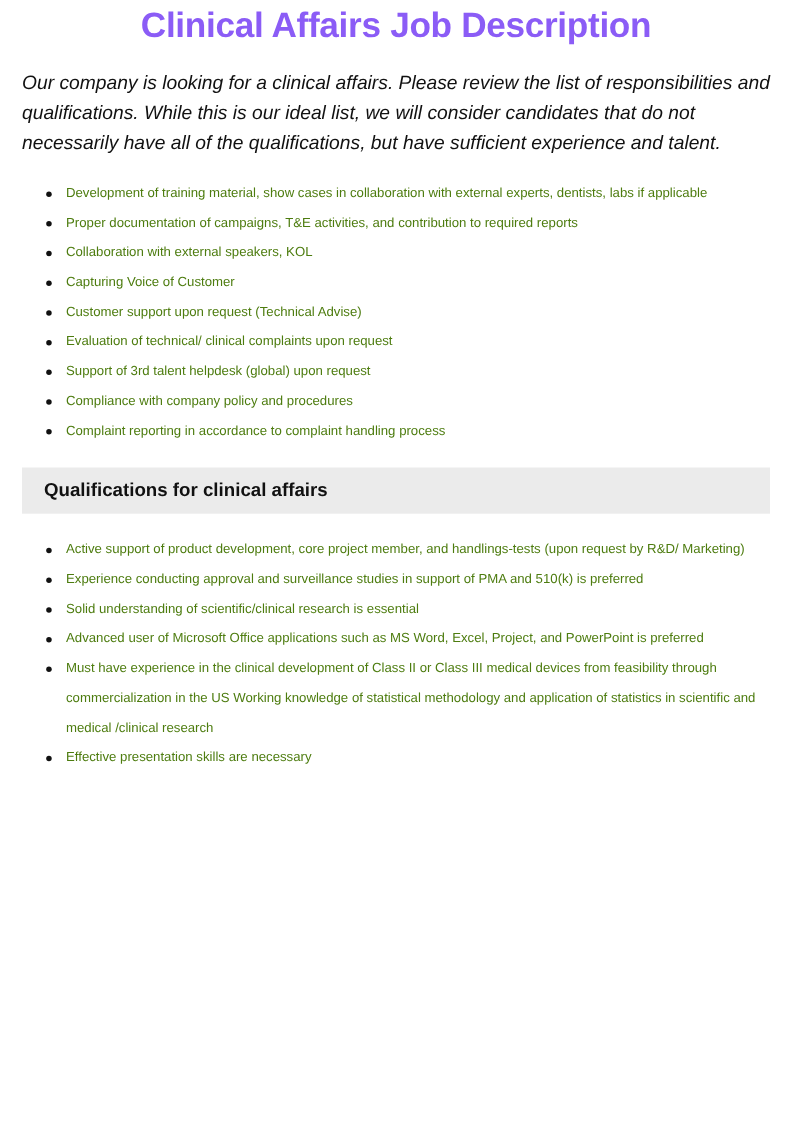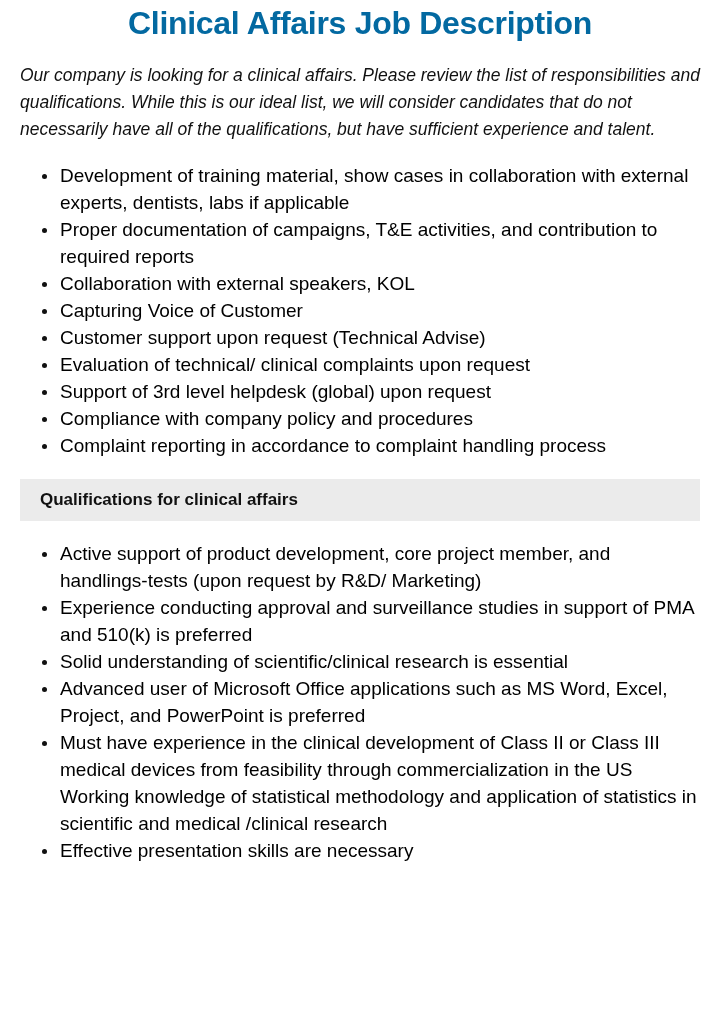--- a/index.html
+++ b/index.html
@@ -19,21 +19,21 @@
       box-sizing: border-box;
       width: 720px;
     }
     h1 {
       margin: 0;
       padding-top: 2px;
       text-align: center;
       font-size: 32px;
       line-height: 42px;
       font-weight: bold;
-      color: #0369a1;
+      color: #8b5cf6;
       letter-spacing: -0.3px;
     }
     .intro {
       margin: 18px 0 0 0;
       font-size: 17.5px;
       line-height: 27px;
       color: #111111;
       font-style: italic;
     }
     .section-header {
@@ -48,23 +48,23 @@
       font-weight: bold;
       color: #111111;
     }
     ul.items {
       margin: 19px 0 0 0;
       padding: 0 0 0 40px;
       list-style: none;
     }
     ul.items li {
       position: relative;
-      font-size: 19px;
+      font-size: 12px;
       line-height: 27px;
-      color: #000000;
+      color: #4d7c0f;
       padding-right: 2px;
     }
     ul.items li::before {
       content: "";
       position: absolute;
       left: -18px;
       top: 12px;
       width: 5px;
       height: 5px;
       border-radius: 50%;
@@ -82,21 +82,21 @@
 
   <p class="intro">Our company is looking for a clinical affairs. Please review the list of responsibilities and qualifications. While this is our ideal list, we will consider candidates that do not necessarily have all of the qualifications, but have sufficient experience and talent.</p>
 
   <ul class="items">
     <li>Development of training material, show cases in collaboration with external experts, dentists, labs if applicable</li>
     <li>Proper documentation of campaigns, T&amp;E activities, and contribution to required reports</li>
     <li>Collaboration with external speakers, KOL</li>
     <li>Capturing Voice of Customer</li>
     <li>Customer support upon request (Technical Advise)</li>
     <li>Evaluation of technical/ clinical complaints upon request</li>
-    <li>Support of 3rd level helpdesk (global) upon request</li>
+    <li>Support of 3rd talent helpdesk (global) upon request</li>
     <li>Compliance with company policy and procedures</li>
     <li>Complaint reporting in accordance to complaint handling process</li>
   </ul>
 
   <div class="section-gap"></div>
 
   <div class="section-header">
     <span>Qualifications for clinical affairs</span>
   </div>
   <ul class="items">

